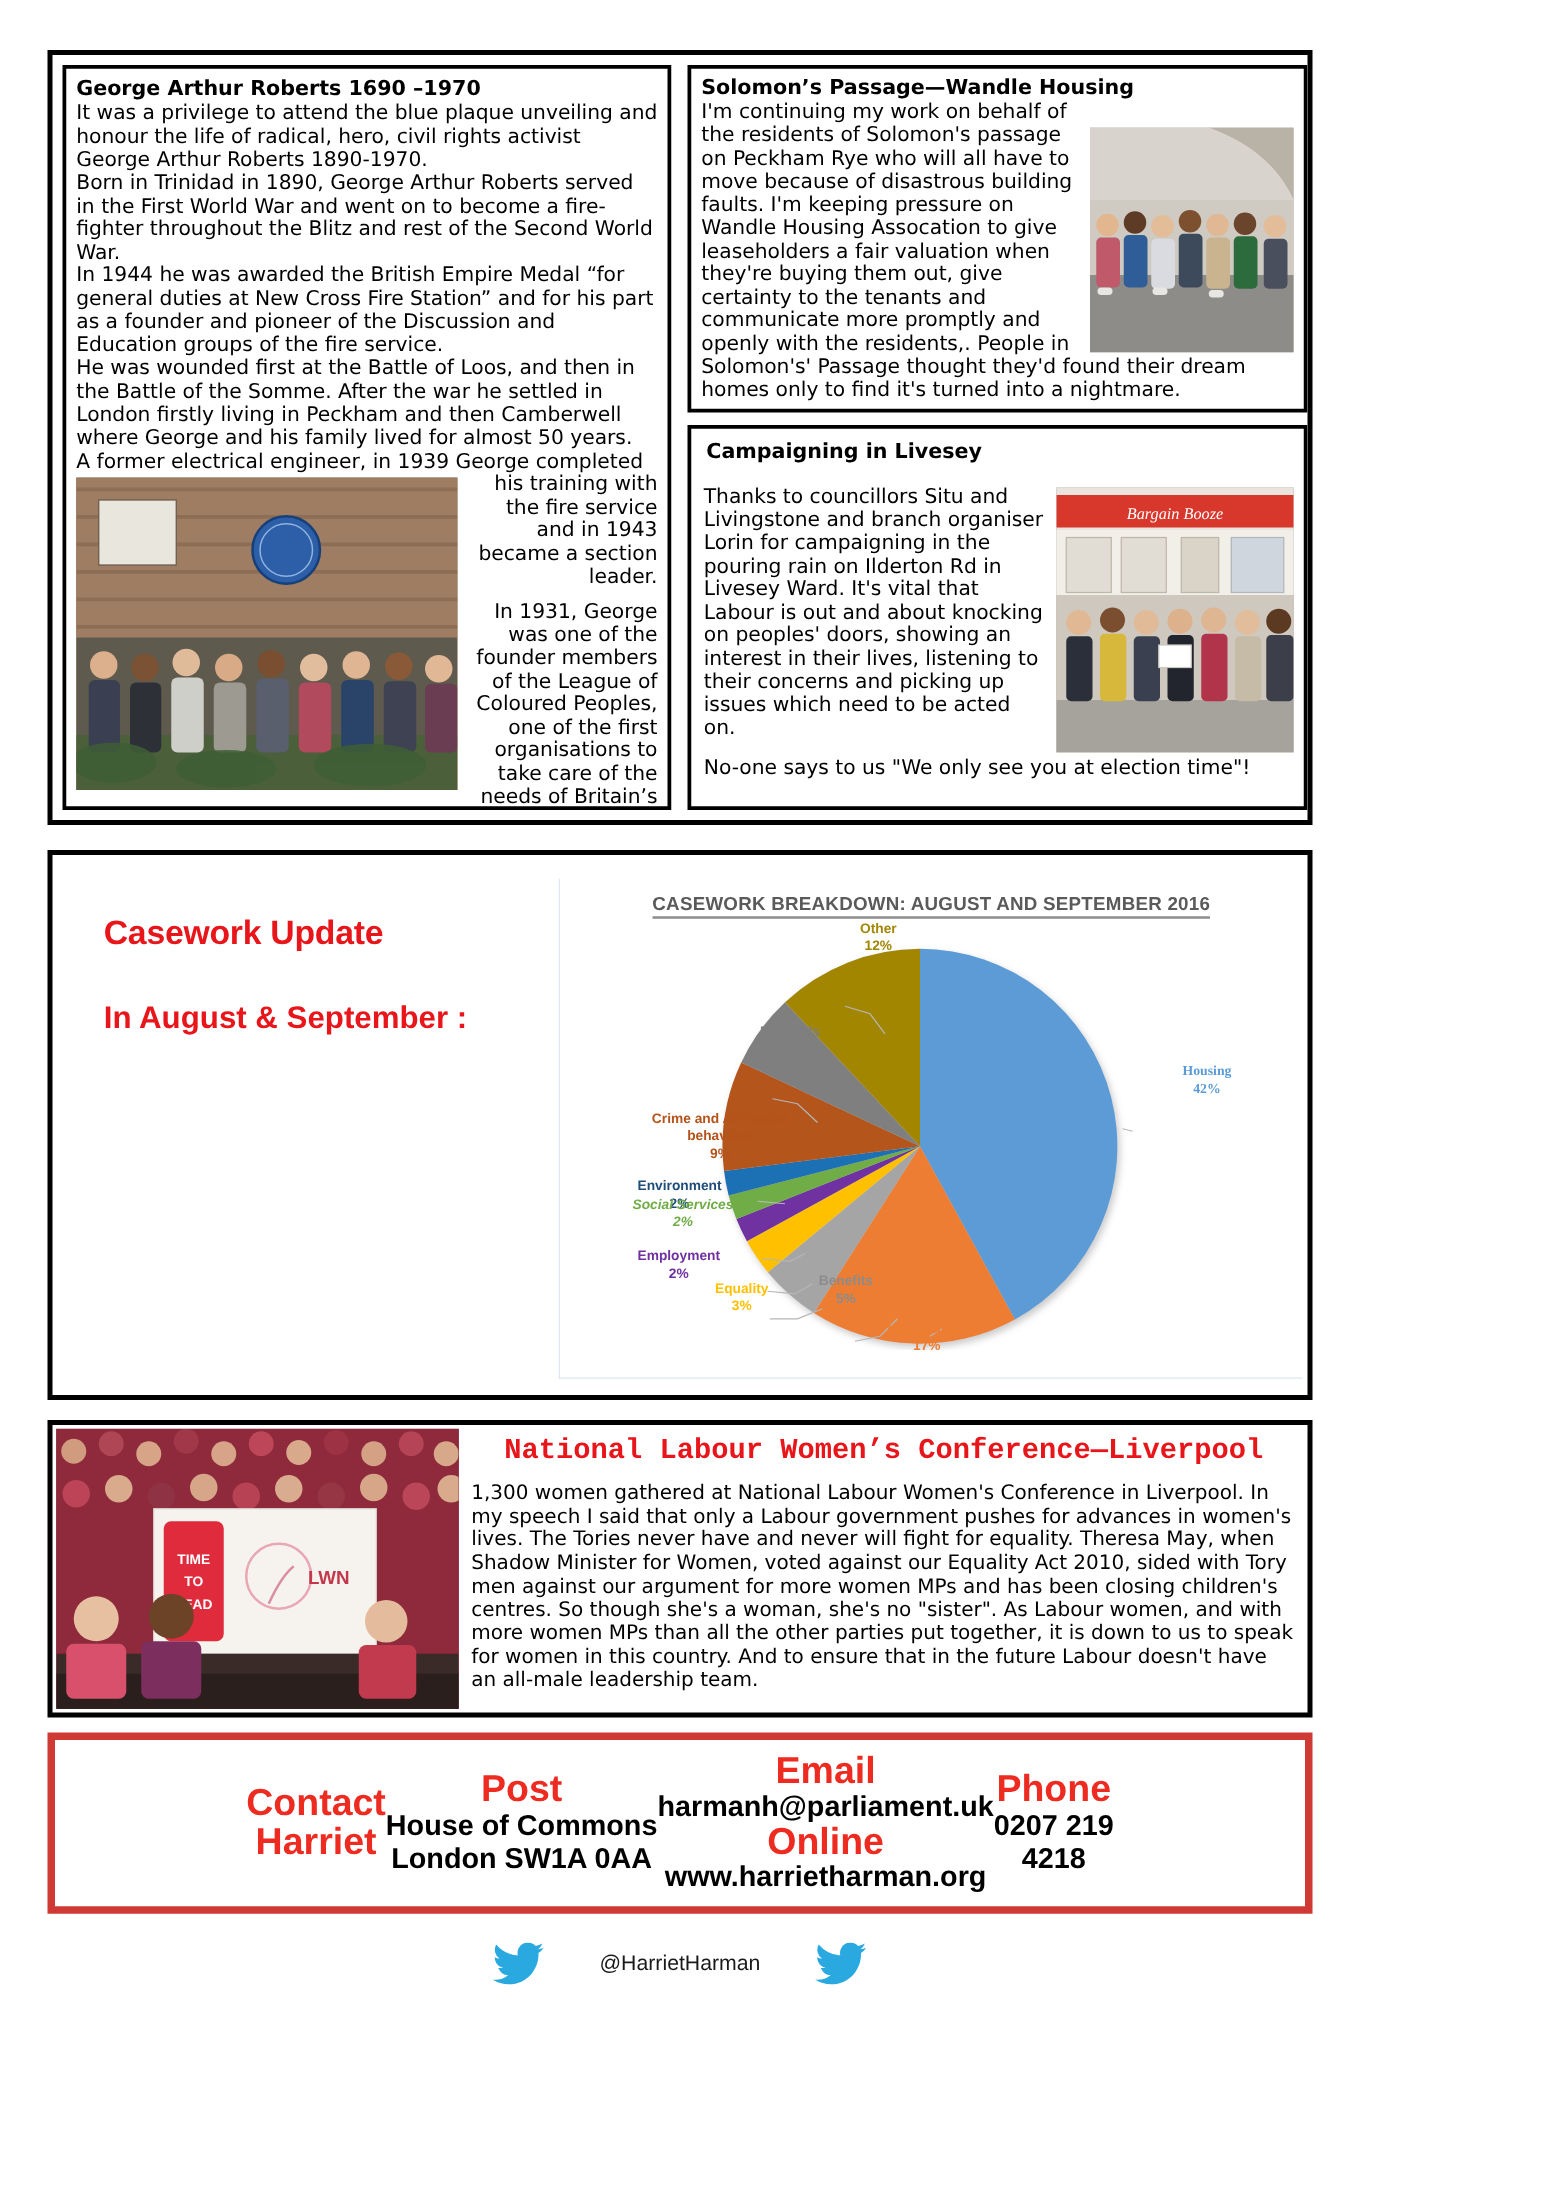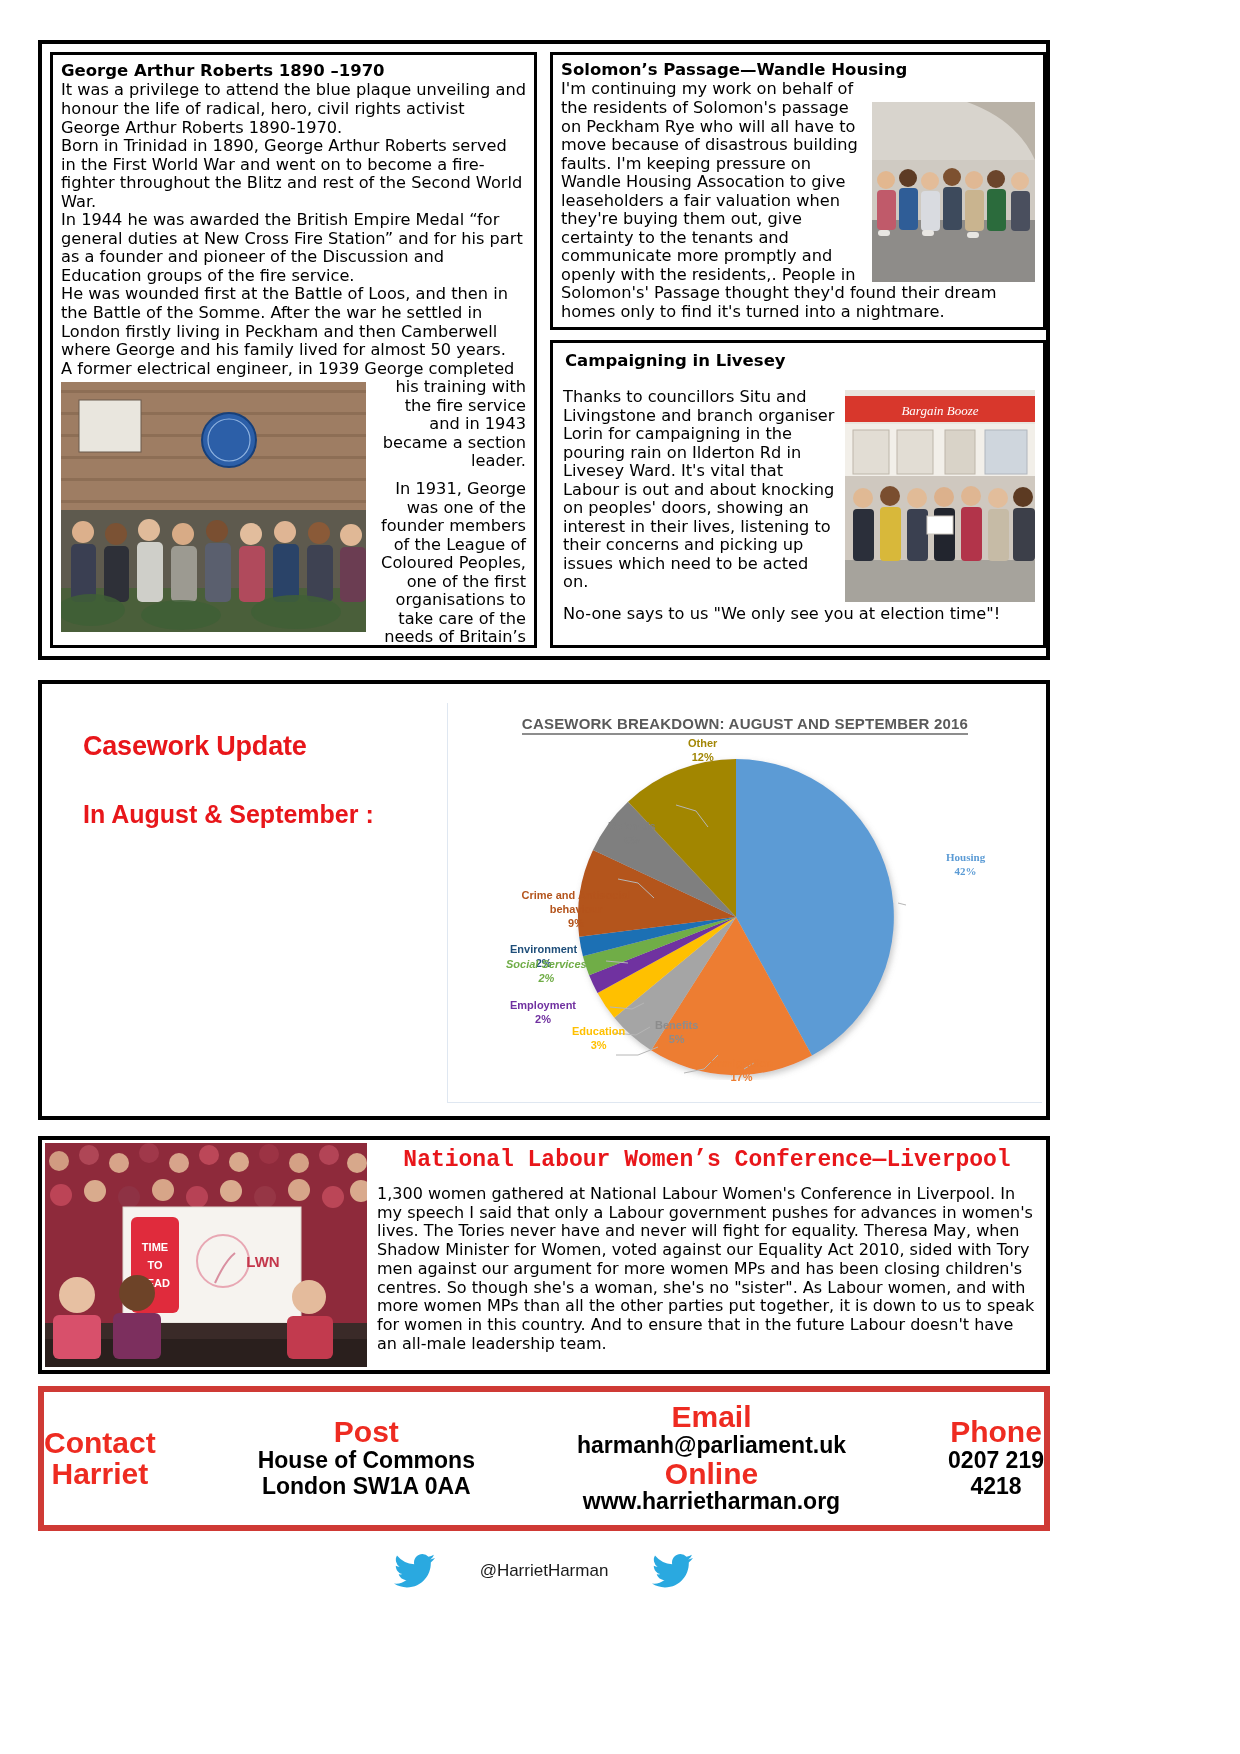--- a/index.html
+++ b/index.html
@@ -172,21 +172,21 @@
   .women-body { font-size:16px; line-height:1.17; color:#000; white-space:pre-line; }
 
   
   .contact-box {
     position:absolute;
     left:38px; top:1386px; width:1012px; height:145px;
     border:6px solid #cf3a35; background:#fff;
   }
   .contact-inner {
     display:flex; width:100%; height:100%;
-    align-items:center; justify-content:space-between;
+    align-items:center; justify-content:center;
     font-family:"Liberation Sans", sans-serif;
   }
   .cc { text-align:center; }
   .cc .lbl { color:#ee2b21; font-weight:bold; font-size:30px; line-height:1.02; }
   .cc .val { color:#000; font-weight:bold; font-size:23px; line-height:1.12; }
   .cc-contact .lbl { font-size:30px; }
 
   
   .twitter-strip {
     position:absolute; left:38px; top:1548px; width:1012px; height:46px;
@@ -200,21 +200,21 @@
 </style>
 </head>
 <body>
 
 <div class="page">
 
   <div class="top-box">
     <div class="top-inner">
 
       <div class="panel p-george">
-        <div class="hdg">George Arthur Roberts 1890 –1970</div>
+        <div class="hdg">George Arthur Roberts 1690 –1970</div>
         <div class="body-txt">It was a privilege to attend the blue plaque unveiling and honour the life of radical, hero, civil rights activist George Arthur Roberts 1890-1970.
 Born in Trinidad in 1890, George Arthur Roberts served in the First World War and went on to become a fire-fighter throughout the Blitz and rest of the Second World War.
 In 1944 he was awarded the British Empire Medal “for general duties at New Cross Fire Station” and for his part as a founder and pioneer of the Discussion and Education groups of the fire service.
 He was wounded first at the Battle of Loos, and then in the Battle of the Somme. After the war he settled in London firstly living in Peckham and then Camberwell where George and his family lived for almost 50 years.
 A former electrical engineer, in 1939 George completed</div>
         <div class="george-flow">
           <div class="plaque-photo">
             <svg width="305" height="250" viewBox="0 0 305 250">
               <rect x="0" y="0" width="305" height="250" fill="#9c7b60"></rect>
               <rect x="0" y="0" width="305" height="128" fill="#a8866c"></rect>
@@ -418,21 +418,21 @@
             </div>
             <div class="pl" style="left:58px; top:255px; color:#70ad47;font-style:italic;">
               <div>Social Services</div>
               <div>2%</div>
             </div>
             <div class="pl" style="left:62px; top:296px; color:#7030a0;">
               <div>Employment</div>
               <div>2%</div>
             </div>
             <div class="pl" style="left:124px; top:322px; color:#ffc000;">
-              <div>Education</div>
+              <div>Equality</div>
               <div>3%</div>
             </div>
             <div class="pl" style="left:172px; top:316px; color:#8c8c8c;margin-left:35px;">
               <div>Benefits</div>
               <div>5%</div>
             </div>
             <div class="pl" style="left:262px; top:354px; color:#ed7d31;">
               <div>Immigration</div>
               <div>17%</div>
             </div>

